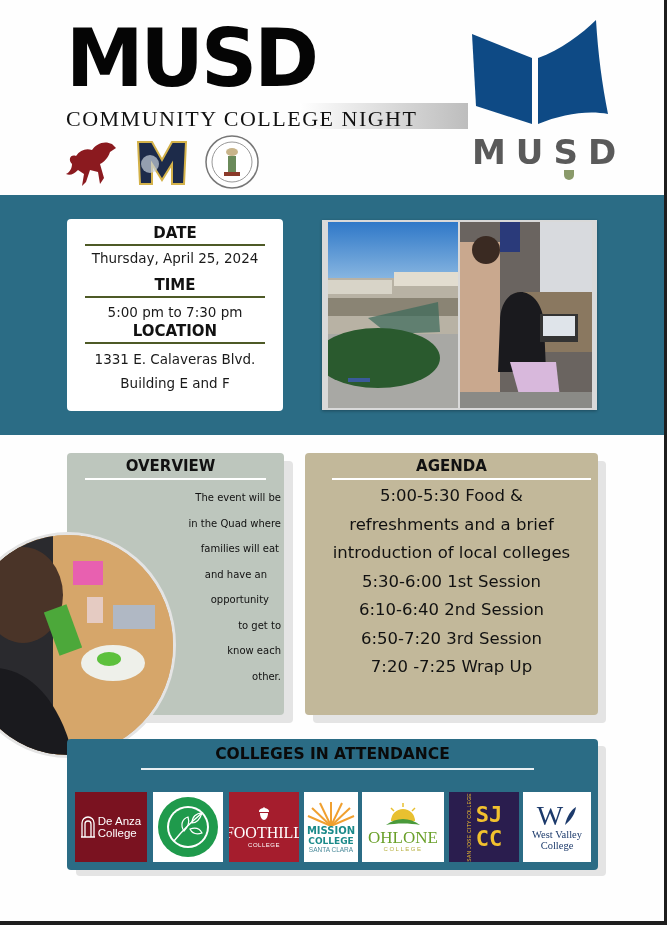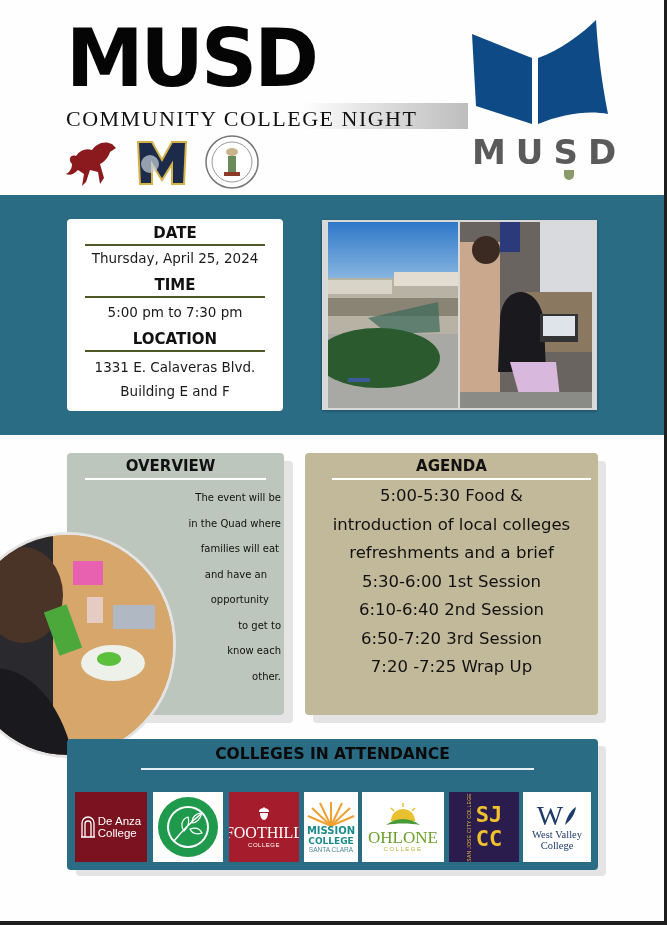--- a/index.html
+++ b/index.html
@@ -90,21 +90,21 @@
 
 <div class="abs band"></div>
 
 <div class="abs info-card">
   <div class="info-head" style="margin-top:5px;">DATE</div>
   <div class="info-rule"></div>
   <div class="info-val" style="margin-top:4px;">Thursday, April 25, 2024</div>
   <div class="info-head" style="margin-top:10px;">TIME</div>
   <div class="info-rule"></div>
   <div class="info-val" style="margin-top:6px;">5:00 pm to 7:30 pm</div>
-  <div class="info-head" style="margin-top:10px;">LOCATION</div>
+  <div class="info-head" style="margin-top:2px;">LOCATION</div>
   <div class="info-rule"></div>
   <div class="info-val" style="margin-top:3px;line-height:24px;">1331 E. Calaveras Blvd.</div>
   <div class="info-val" style="line-height:24px;">Building E and F</div>
 </div>
 
 <div class="abs photo-frame"></div>
 <div class="abs photo-left">
   <svg width="130" height="186" viewBox="0 0 130 186">
     <defs>
         <linearGradient id="sky" x1="0" y1="0" x2="0" y2="1">
@@ -168,22 +168,22 @@
     <rect x="88" y="72" width="24" height="46" fill="#4ca83a" transform="rotate(-20 100 95)"></rect>
   </svg>
 </div>
 
 <div class="abs ag-shadow"></div>
 <div class="abs ag-card">
   <div class="card-head" style="margin-top:4px;">AGENDA</div>
   <div class="card-rule" style="margin:3px 7px 0 27px;"></div>
   <div class="ag-list" style="margin-top:2px;">
     <div>5:00-5:30 Food &amp;</div>
+    <div>refreshments and a brief</div>
     <div>introduction of local colleges</div>
-    <div>refreshments and a brief</div>
     <div>5:30-6:00 1st Session</div>
     <div>6:10-6:40 2nd Session</div>
     <div>6:50-7:20 3rd Session</div>
     <div>7:20 -7:25 Wrap Up</div>
   </div>
 </div>
 
 <div class="abs col-shadow"></div>
 <div class="abs col-card">
   <div class="col-head" style="margin-top:6px;">COLLEGES IN ATTENDANCE</div>

